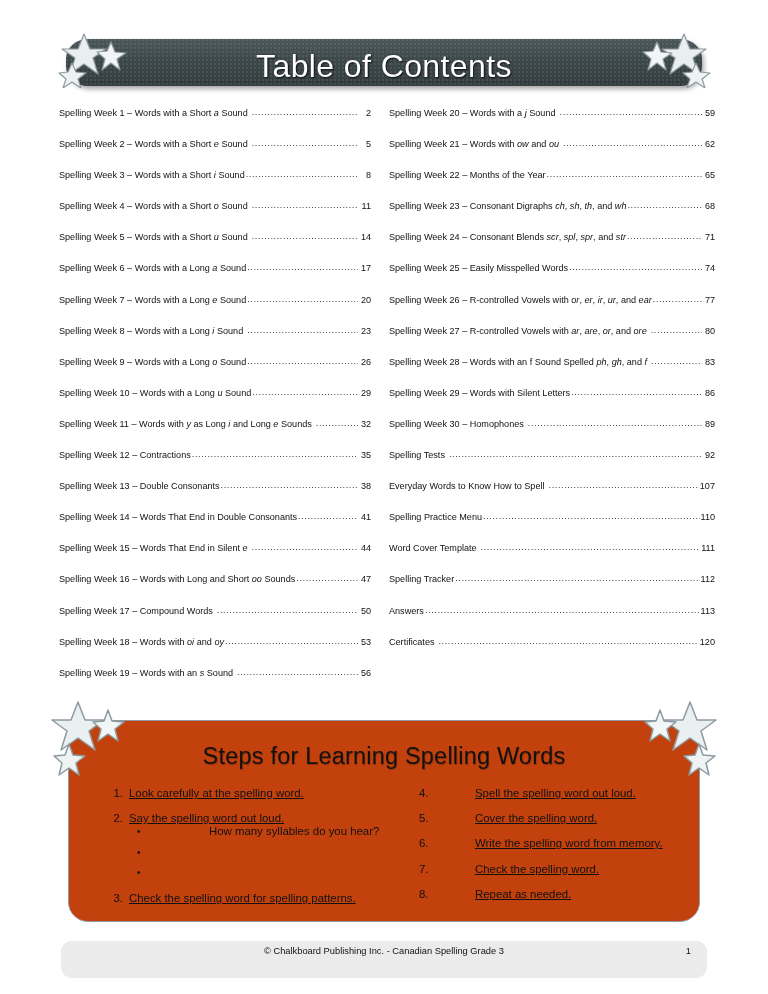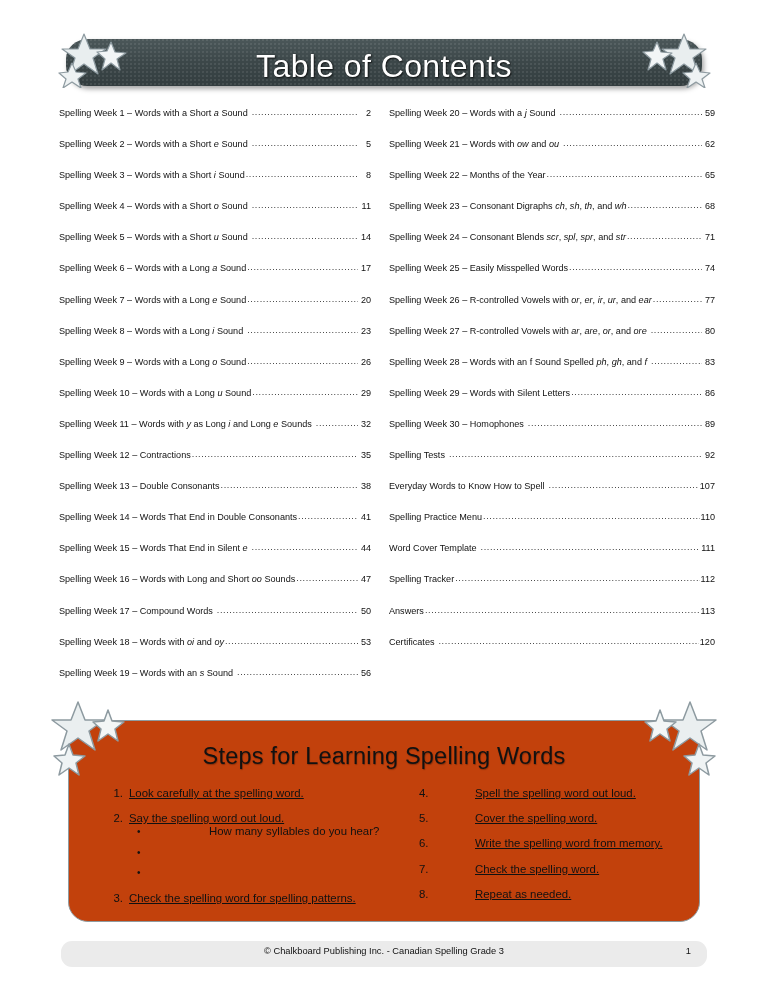--- a/index.html
+++ b/index.html
@@ -174,21 +174,21 @@
   .box-star-group { position: absolute; pointer-events: none; }
   #box-stars-left  { left: 0px;   top: 0px; }
   #box-stars-right { right: 0px;  top: 0px; }
 
   
   #footer-bar {
     position: absolute;
     left: 61px;
     top: 941px;
     width: 646px;
-    height: 26px;
+    height: 37px;
     background: #ebebeb;
     border-radius: 11px;
   }
   #footer-text {
     position: absolute;
     left: 0; right: 0; top: 5px;
     text-align: center;
     font-size: 9.3px;
     color: #111;
   }

